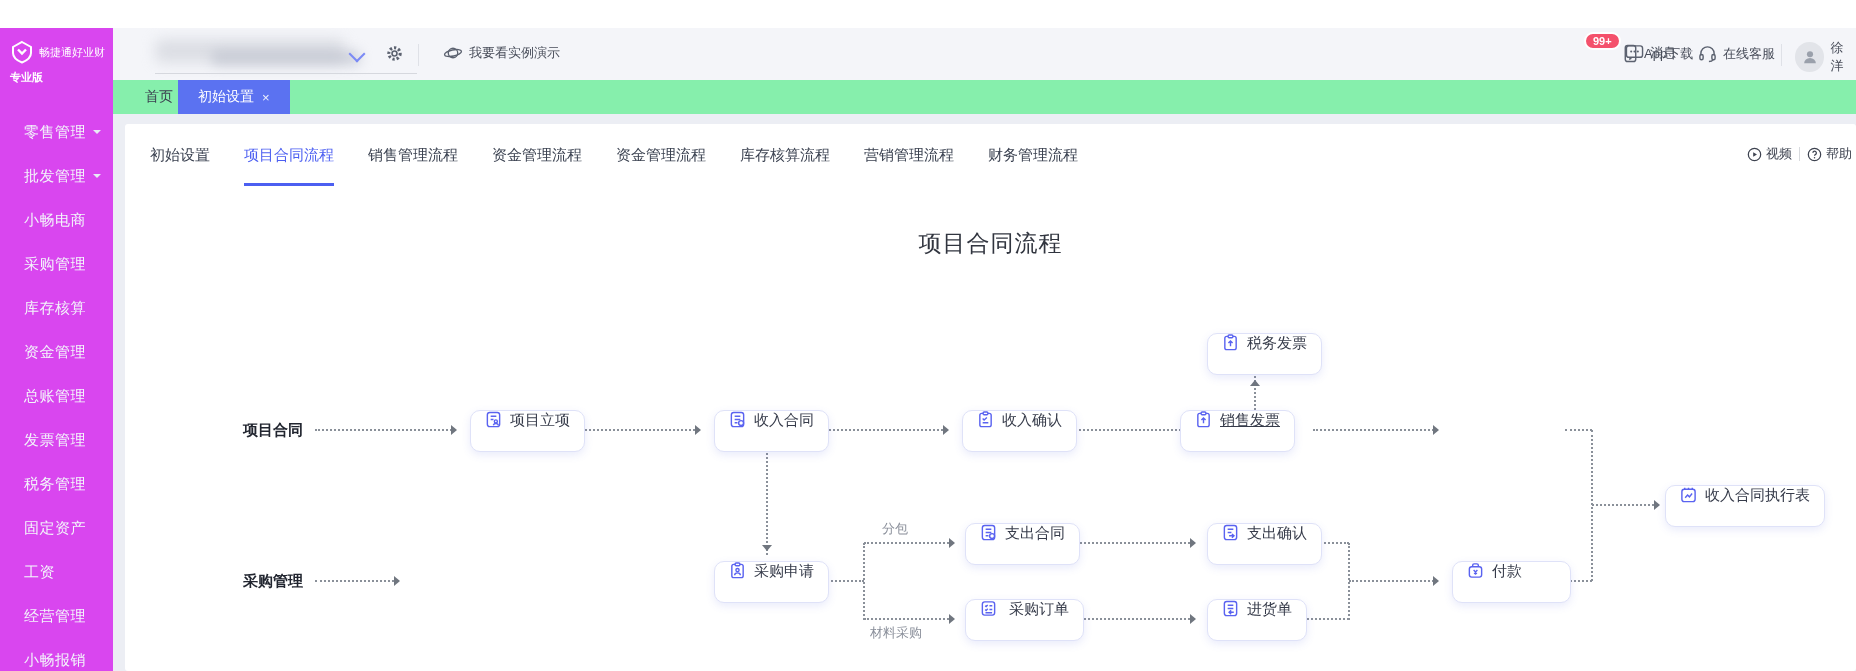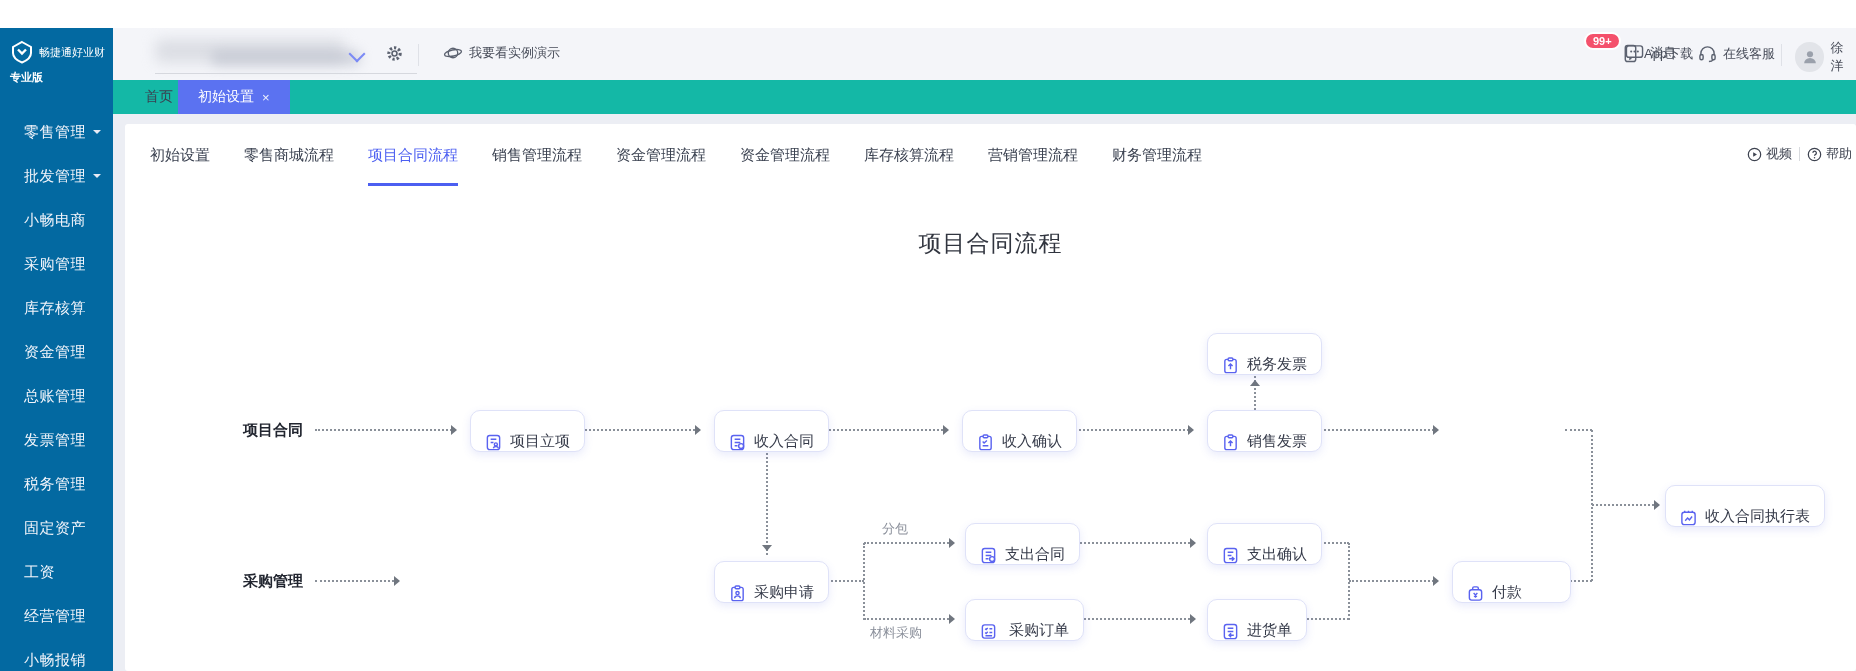--- a/index.html
+++ b/index.html
@@ -1,21 +1,21 @@
 <!DOCTYPE html>
 <html><head>
 <meta charset="utf-8">
 <style>
   html,body{margin:0;padding:0;background:#fff;}
   #app{position:relative;width:1856px;height:671px;overflow:hidden;
        font-family:"Liberation Sans","DejaVu Sans",sans-serif;background:#fff;}
   .abs{position:absolute;}
   
   .topstrip{left:0;top:0;width:1856px;height:28px;background:#fff;}
-  .sidebar{left:0;top:28px;width:113px;height:643px;background:#0369a1;}
+  .sidebar{left:0;top:28px;width:113px;height:643px;background:#d946ef;}
   .logo-row{position:absolute;left:10px;top:12px;display:flex;align-items:center;gap:5px;}
   .brand-name{color:#fff;font-size:11px;white-space:nowrap;}
   .edition{position:absolute;left:10px;top:42px;color:#fff;font-size:11px;font-weight:700;}
   .side-items{position:absolute;left:0;top:82px;width:113px;}
   .side-item{height:44px;display:flex;align-items:center;padding-left:24px;color:#f3f5fb;
              font-size:15px;font-weight:500;cursor:pointer;letter-spacing:.5px;}
   .caret{width:0;height:0;border:4px solid transparent;border-top-color:#e8ebf5;margin-left:7px;margin-top:4px;}
   
   .header{left:113px;top:28px;width:1743px;height:52px;background:#f4f5f9;overflow:hidden;}
   .blurblob{position:absolute;left:42px;top:11px;width:190px;height:24px;border-radius:6px;
@@ -24,40 +24,40 @@
             background:#b4b9c6;filter:blur(6px);opacity:.5;}
   .sel-underline{position:absolute;left:42px;top:45px;width:262px;height:1px;background:#d6d8de;}
   .chev{position:absolute;left:238px;top:20px;width:10px;height:10px;border-left:2px solid #7b8af5;
         border-bottom:2px solid #7b8af5;transform:rotate(-45deg);cursor:pointer;}
   .hdr-div{position:absolute;top:16px;width:1px;height:22px;background:#dfe1e7;}
   .hdr-item{position:absolute;display:flex;align-items:center;gap:6px;font-size:13px;color:#474c59;cursor:pointer;}
   .badge{position:absolute;left:1471px;top:4px;background:#f4516c;color:#fff;font-size:11px;font-weight:700;
          padding:1px 7px;border-radius:9px;border:2px solid #fff;line-height:12px;}
   .avatar{width:30px;height:30px;border-radius:50%;background:#e2e4e9;display:flex;align-items:center;justify-content:center;}
   
-  .tabstrip{left:113px;top:80px;width:1743px;height:34px;background:#14b8a6;}
+  .tabstrip{left:113px;top:80px;width:1743px;height:34px;background:#86efac;}
   .wtab-home{position:absolute;left:14px;top:0;height:34px;display:flex;align-items:center;padding:0 18px;
              font-size:14px;color:#3b4050;cursor:pointer;}
   .wtab-active{position:absolute;left:65px;top:0;height:34px;background:#5b72f1;color:#fff;display:flex;
                align-items:center;gap:8px;padding:0 20px;font-size:14px;cursor:pointer;}
   .wtab-close{font-size:13px;opacity:.9;cursor:pointer;}
   
   .content{left:113px;top:114px;width:1743px;height:557px;background:#eceef4;}
   .panel{position:absolute;left:12px;top:10px;width:1731px;height:547px;background:#fff;border-radius:3px;overflow:hidden;}
   .flowtabs{position:absolute;left:25px;top:0;height:62px;display:flex;align-items:stretch;gap:34px;}
   .ftab{display:flex;align-items:center;font-size:15px;color:#3a4150;cursor:pointer;border-bottom:3px solid transparent;padding-top:3px;}
   .ftab.active{color:#4c5ff1;border-bottom-color:#4c5ff1;}
   .flow-actions{position:absolute;top:21px;right:4px;display:flex;align-items:center;gap:7px;font-size:13px;color:#3e4350;}
   .fa-div{width:1px;height:14px;background:#d8dade;}
   .fa-item{display:flex;align-items:center;gap:4px;cursor:pointer;}
   .dg-title{position:absolute;left:0;top:104px;width:100%;text-align:center;font-size:23px;
             font-weight:500;color:#31353f;letter-spacing:1px;}
   
   .lane-label{position:absolute;font-size:15px;font-weight:700;color:#21252f;}
-  .node{position:absolute;height:40px;display:inline-flex;align-items:flex-end;gap:8px;padding:0 14px;
+  .node{position:absolute;height:40px;display:inline-flex;align-items:flex-start;gap:8px;padding:0 14px;
         background:#fff;border:1px solid #dfe2f8;border-radius:10px;box-shadow:0 3px 9px rgba(84,99,223,.13);
         font-size:15px;color:#363b4a;cursor:pointer;white-space:nowrap;}
   .node.wide{padding-right:48px;}
   .hline{position:absolute;height:0;border-top:2px dotted #8a9099;}
   .vline{position:absolute;width:0;border-left:2px dotted #8a9099;}
   .ar-r::after{content:"";position:absolute;right:-7px;top:-6px;border:5px solid transparent;border-left:6px solid #70767f;}
   .ar-u::before{content:"";position:absolute;top:-1px;left:-6px;border:5px solid transparent;border-bottom:6px solid #70767f;}
   .ar-d::after{content:"";position:absolute;bottom:-1px;left:-6px;border:5px solid transparent;border-top:6px solid #70767f;}
   .branch-label{position:absolute;font-size:13px;color:#8b909b;}
   .nicon{display:inline-flex;}
@@ -204,23 +204,20 @@
       <span class="wtab-close">×</span>
     </div>
   </div>
 
   <div class="abs content">
     <div class="panel">
 
       <div class="flowtabs">
         <div class="ftab">
             <span>初始设置</span>
-          </div>
-        <div class="ftab">
-            <span>零售商城流程</span>
           </div>
         <div class="ftab active">
             <span>项目合同流程</span>
           </div>
         <div class="ftab">
             <span>销售管理流程</span>
           </div>
         <div class="ftab">
             <span>资金管理流程</span>
           </div>
@@ -315,21 +312,21 @@
       <div class="node" style="left:837px;top:286px;gap:8px;">
         <span class="nicon">
           <svg width="17" height="17" viewBox="0 0 18 18" fill="none" stroke="#5a63f0" stroke-width="1.5">
             <rect x="3" y="2.5" width="12" height="14" rx="2"></rect>
               <rect x="6.5" y="1" width="5" height="3" rx="1" fill="#fff"></rect>
             <path d="M6 8 l1.5 1.5 L10.5 6.8 M6 12.5 h6"></path>
           </svg>
         </span>
         <span>收入确认</span>
       </div>
-      <div class="node" style="left:1082px;top:286px;">
+      <div class="node" style="left:1055px;top:286px;text-decoration:underline;">
         <span class="nicon">
           <svg width="17" height="17" viewBox="0 0 18 18" fill="none" stroke="#5a63f0" stroke-width="1.5">
             <rect x="3" y="2.5" width="12" height="14" rx="2"></rect>
               <rect x="6.5" y="1" width="5" height="3" rx="1" fill="#fff"></rect>
             <path d="M9 13 V7.5 M6.8 9.6 L9 7.4 L11.2 9.6"></path>
           </svg>
         </span>
         <span>销售发票</span>
       </div>
       <div class="node" style="left:1082px;top:209px;">

